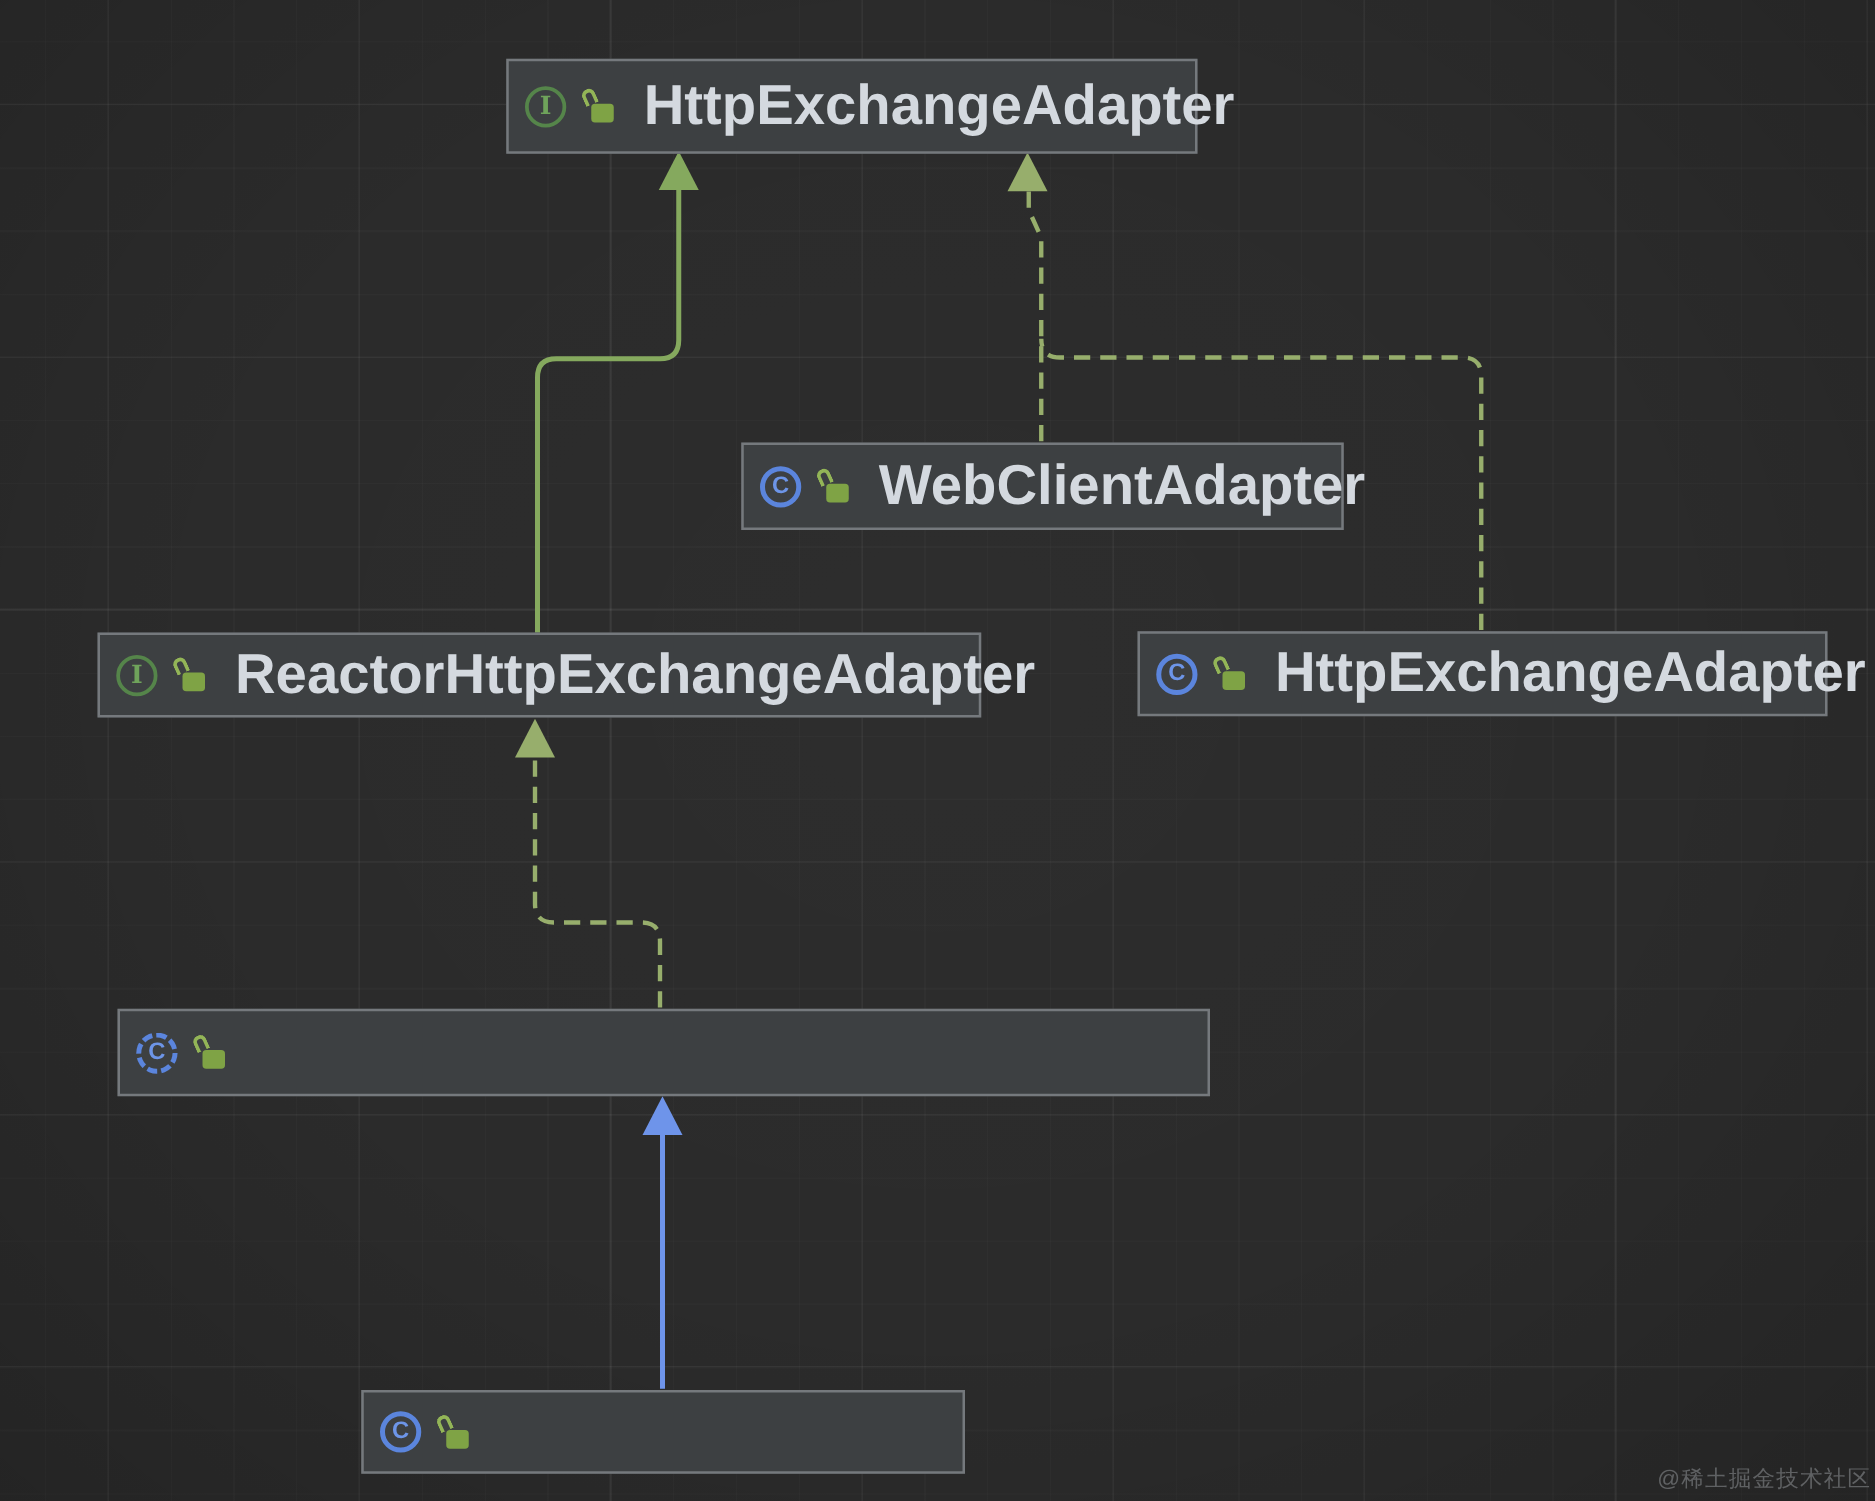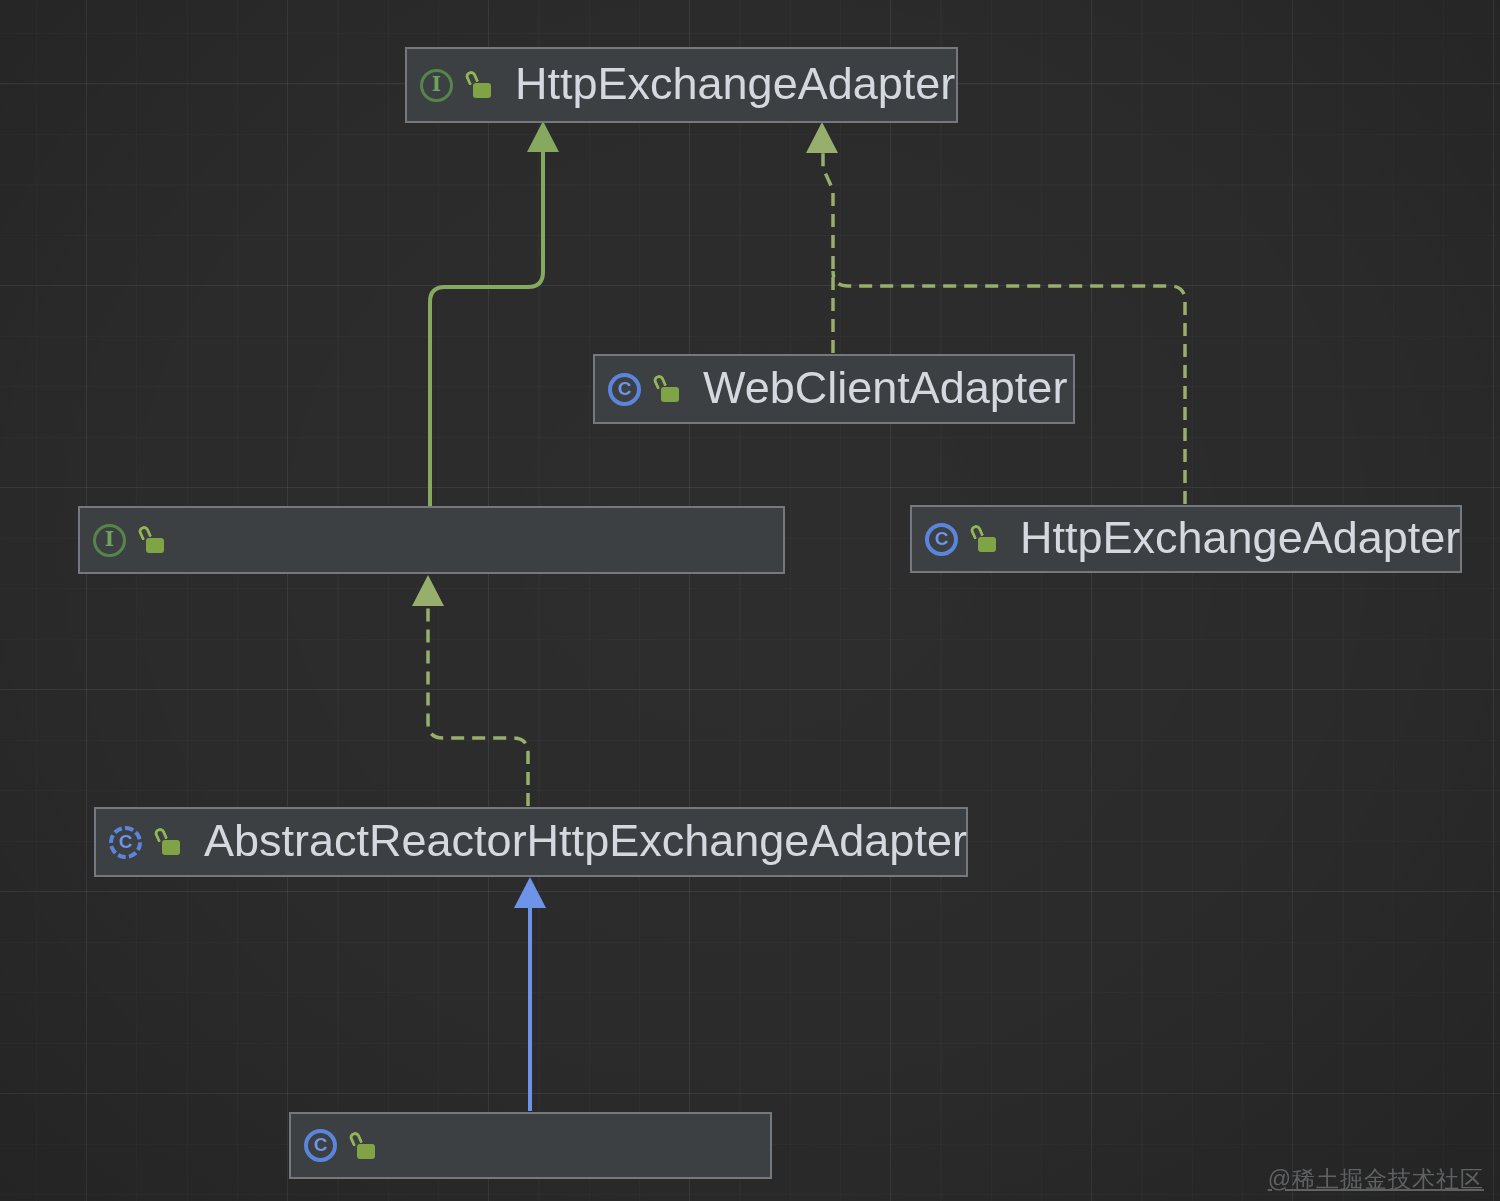--- a/index.html
+++ b/index.html
@@ -18,21 +18,21 @@
     font-family:"Liberation Sans", sans-serif;
   }
   svg.edges{position:absolute;left:0;top:0;z-index:1;}
   .node{
     position:absolute;z-index:2;box-sizing:border-box;
     display:flex;align-items:center;
     background:#3d4042;border:2px solid #75797d;
     padding-left:13px;gap:13px;cursor:default;
   }
   .node .label{
-    color:#d4d9df;font-size:45px;font-weight:400;
+    color:#d4d9df;font-size:45px;font-weight:700;
     letter-spacing:0px;white-space:nowrap;line-height:1;
     padding-left:10px;padding-bottom:4px;
   }
   .ring{
     box-sizing:border-box;flex:0 0 auto;
     width:33px;height:33px;border-radius:50%;
     display:flex;align-items:center;justify-content:center;
   }
   .ring.iface{border:3px solid #55854a;}
   .ring.iface .glyph{color:#6fa35b;font-family:"DejaVu Serif",serif;font-weight:700;font-size:20px;line-height:1;transform:translateY(-1px);}
@@ -45,22 +45,22 @@
     position:absolute;left:0px;top:1px;width:11px;height:13px;box-sizing:border-box;
     border:3.5px solid #93b557;border-bottom:none;
     border-radius:7px 7px 0 0;
     transform:rotate(-24deg);
   }
   .lock .body{
     position:absolute;right:1px;bottom:2px;width:18px;height:15px;
     background:#7fa345;border-radius:3px;
   }
   .watermark{
-    position:absolute;right:16px;bottom:6px;z-index:3;
-    color:#5f6163;font-size:23px;letter-spacing:1px;text-decoration:underline;
+    position:absolute;right:3px;bottom:6px;z-index:3;
+    color:#5f6163;font-size:18px;letter-spacing:1px;
   }
 </style>
 </head>
 <body>
 
 <div class="stage">
 
   <svg class="edges" width="1500" height="1201" viewBox="0 0 1500 1201">
 
     <g>
@@ -111,20 +111,21 @@
   </div>
 
   <div class="node" style="left:78px;top:506px;width:707px;height:68px">
     <span class="ring iface">
       <span class="glyph">I</span>
     </span>
     <span class="lock">
       <span class="shackle"></span>
       <span class="body"></span>
     </span>
+    <span class="label">ReactorHttpExchangeAdapter</span>
   </div>
 
   <div class="node" style="left:910px;top:505px;width:552px;height:68px">
     <span class="ring cls">
       <span class="glyph">C</span>
     </span>
     <span class="lock">
       <span class="shackle"></span>
       <span class="body"></span>
     </span>
@@ -132,21 +133,20 @@
   </div>
 
   <div class="node" style="left:94px;top:807px;width:874px;height:70px">
     <span class="ring abstract">
       <span class="glyph" style="color:#6d95e8;font-weight:700;font-size:19px;line-height:1;transform:translateY(-1px);">C</span>
     </span>
     <span class="lock">
       <span class="shackle"></span>
       <span class="body"></span>
     </span>
-    <span class="label">AbstractReactorHttpExchangeAdapter</span>
   </div>
 
   <div class="node" style="left:289px;top:1112px;width:483px;height:67px">
     <span class="ring cls">
       <span class="glyph">C</span>
     </span>
     <span class="lock">
       <span class="shackle"></span>
       <span class="body"></span>
     </span>

